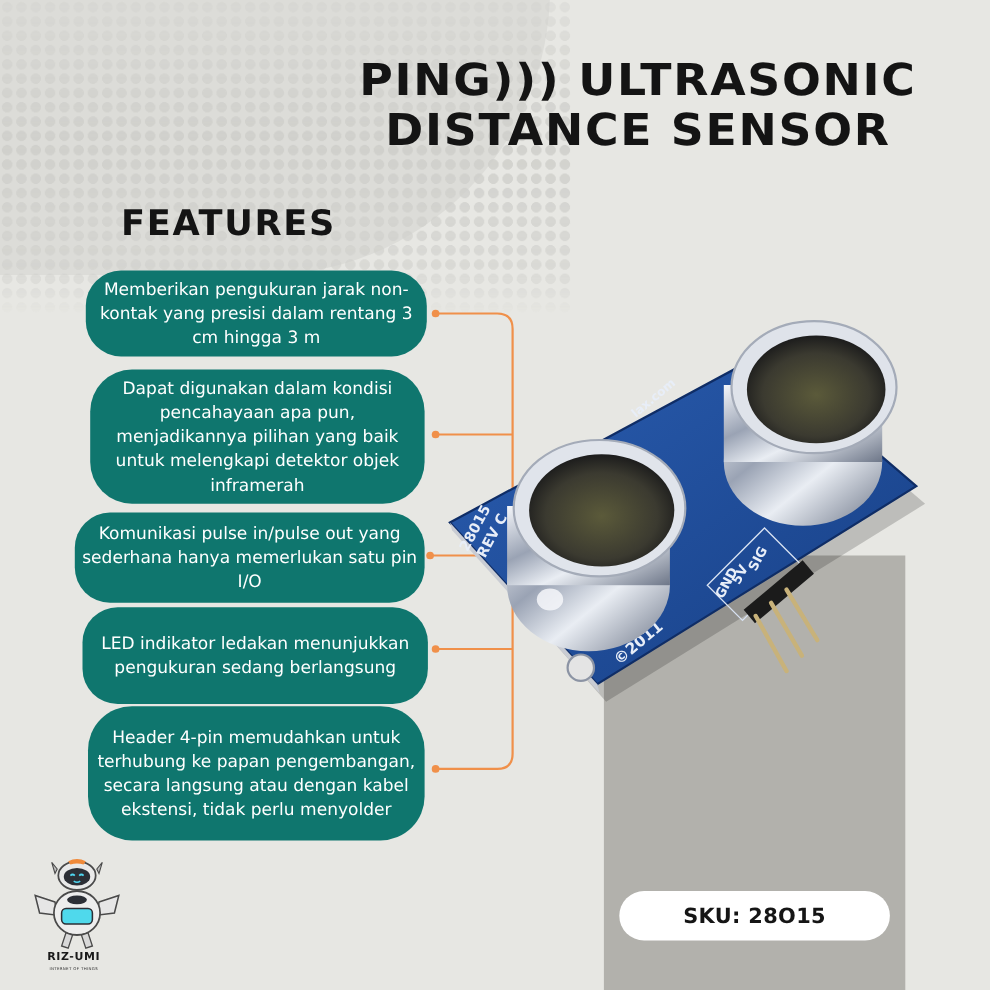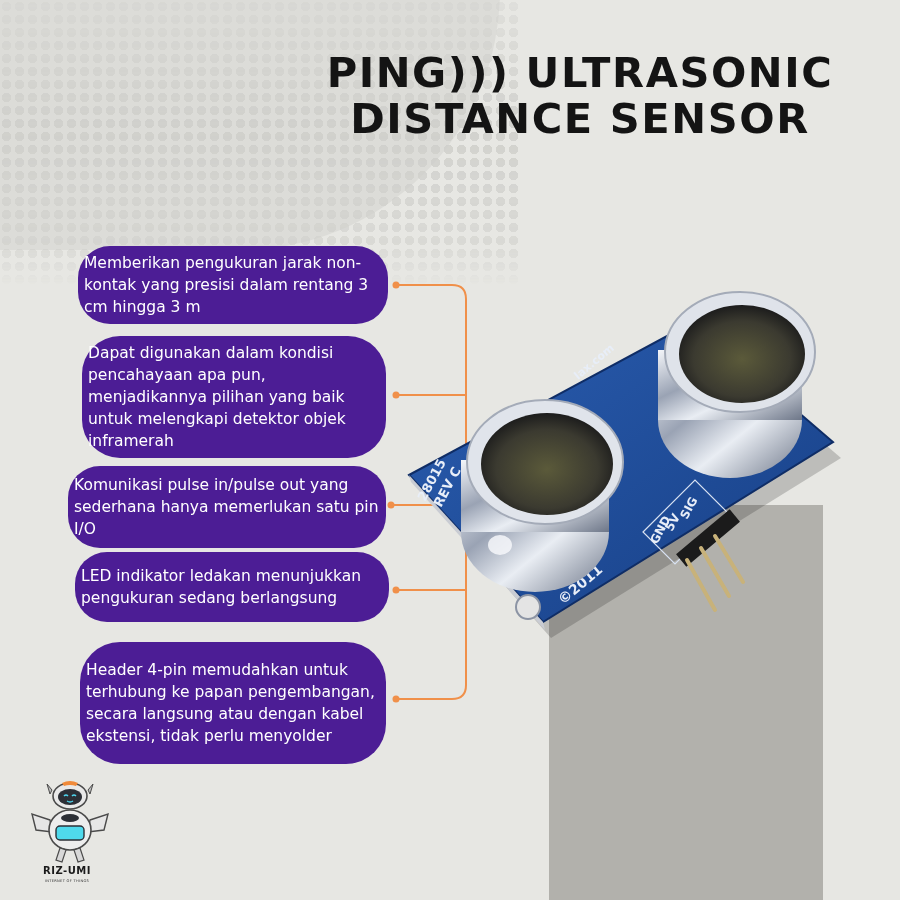--- a/index.html
+++ b/index.html
@@ -44,30 +44,31 @@
 
     .features-title {
       position: absolute; left: 110px; top: 184px;
       font-family: "DejaVu Sans", sans-serif; font-weight: bold;
       font-size: 32px; letter-spacing: 1.5px; color: #141414;
     }
 
     
     .feature {
       position: absolute; left: 80px; width: 306px;
-      background: #4c1d95; color: #ffffff;
+      background: #0f766e; color: #ffffff;
       border-radius: 30px;
       display: flex; align-items: center; justify-content: center;
+      text-align: center;
       font-family: "DejaVu Sans", sans-serif; font-size: 15.5px; line-height: 22px;
       padding: 4px 6px;
     }
     .f1 { top: 246px; height: 78px; border-radius: 32px; left: 78px; width: 310px; }
     .f2 { top: 336px; height: 122px; border-radius: 38px; left: 82px; width: 304px; }
     .f3 { top: 466px; height: 82px; border-radius: 32px; left: 68px; width: 318px; }
-    .f4 { top: 552px; height: 70px; border-radius: 32px; left: 75px; width: 314px; }
+    .f4 { top: 552px; height: 88px; border-radius: 32px; left: 75px; width: 314px; }
     .f5 { top: 642px; height: 122px; border-radius: 40px; left: 80px; width: 306px; }
 
     
     .connectors { position: absolute; left: 0; top: 0; width: 900px; height: 900px; pointer-events: none; }
 
     
     .sensor { position: absolute; left: 395px; top: 270px; width: 460px; height: 380px; }
 
     
     .sku {
@@ -97,20 +98,21 @@
 
   <div class="blob"></div>
   <div class="dots"></div>
   <div class="gray-col"></div>
 
   <h1 class="title">
     <span class="line">PING))) ULTRASONIC</span>
     <span class="line">DISTANCE SENSOR</span>
   </h1>
 
+  <h2 class="features-title">FEATURES</h2>
 
   <svg class="connectors" viewBox="0 0 900 900">
     <g fill="none" stroke="#f0904a" stroke-width="2">
       <path d="M396 285 H452 Q466 285 466 299 V685 Q466 699 452 699 H396"></path>
       <path d="M396 395 H466"></path>
       <path d="M391 505 H466"></path>
       <path d="M396 590 H466"></path>
     </g>
     <g fill="#f0904a">
       <circle cx="396" cy="285" r="3.5"></circle>
@@ -197,20 +199,23 @@
     <g>
       <rect x="278" y="260" width="70" height="16" fill="#1b1b1b" transform="rotate(-40 313 268)"></rect>
       <g stroke="#c8b27a" stroke-width="4" stroke-linecap="round">
         <line x1="292" y1="290" x2="320" y2="340"></line>
         <line x1="306" y1="278" x2="334" y2="326"></line>
         <line x1="320" y1="266" x2="348" y2="312"></line>
       </g>
     </g>
   </svg>
 
+  <div class="sku">
+    <span>SKU: 28O15</span>
+  </div>
 
   <svg class="logo" viewBox="0 0 92 110">
 
     <ellipse cx="44" cy="20" rx="17" ry="13" fill="#e9e9e9" stroke="#4a4a4a" stroke-width="1.6"></ellipse>
     <path d="M36 7 Q44 3 52 7 L50 10 Q44 8 38 10 Z" fill="#f08a3a"></path>
     <path d="M26 14 L21 8 L24 18 Z" fill="#bfbfbf" stroke="#4a4a4a" stroke-width="1"></path>
     <path d="M62 14 L67 8 L64 18 Z" fill="#bfbfbf" stroke="#4a4a4a" stroke-width="1"></path>
     <ellipse cx="44" cy="21" rx="12" ry="8" fill="#2c2f36"></ellipse>
     <path d="M38 20 q2 -2 4 0" stroke="#4fd6f0" stroke-width="1.5" fill="none"></path>
     <path d="M46 20 q2 -2 4 0" stroke="#4fd6f0" stroke-width="1.5" fill="none"></path>

